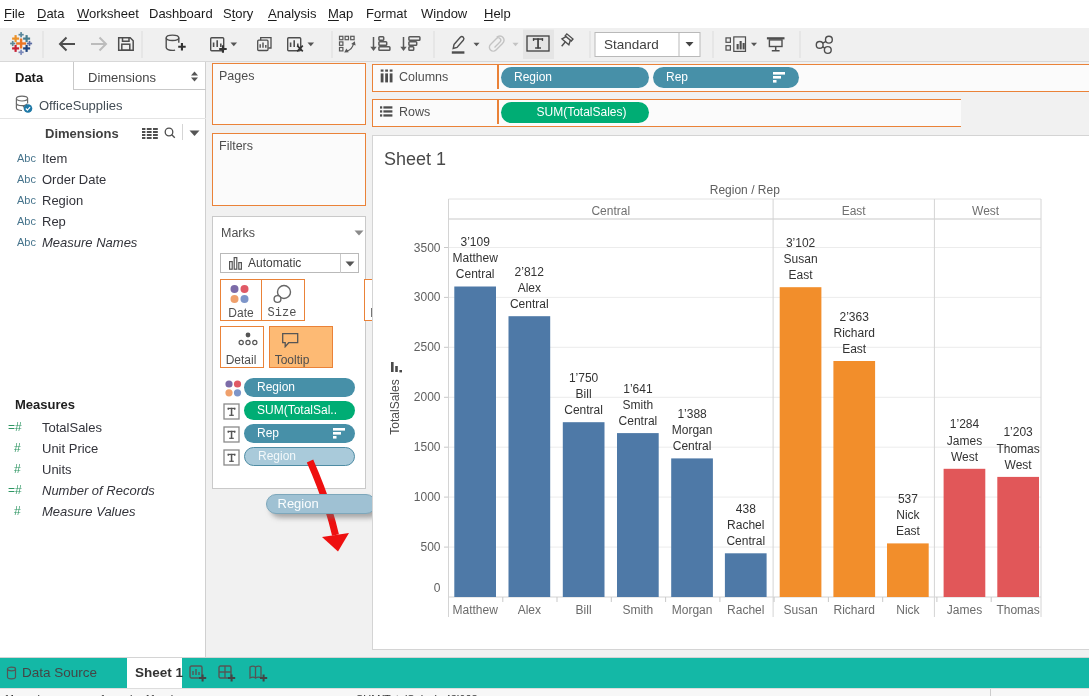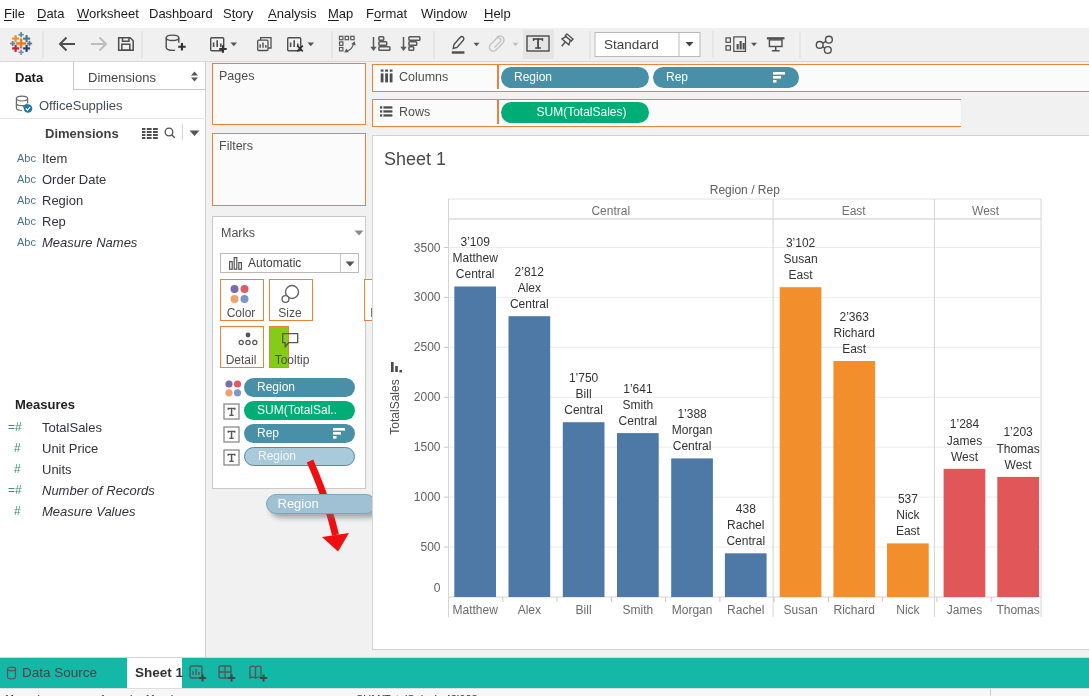--- a/index.html
+++ b/index.html
@@ -310,23 +310,23 @@
           </svg>
     </div>
 
     <div class="abs" style="left:7px;top:62px;width:44px;height:42px;border:1.5px solid #ea8238;background:#fff;">
       <svg class="abs" style="left:8px;top:4px" width="22" height="21">
         <circle cx="5.5" cy="5" r="4" fill="#7c6ba8"></circle>
             <circle cx="15.5" cy="5" r="4" fill="#e05a66"></circle>
         <circle cx="5.5" cy="15" r="4" fill="#efa06c"></circle>
             <circle cx="15.5" cy="15" r="4" fill="#7d95c9"></circle>
       </svg>
-      <div class="abs" style="left:0;top:26px;width:40px;text-align:center;font-size:12px;color:#4f4f4f;">Color</div>
-    </div>
-    <div class="abs" style="left:56px;top:62px;width:44px;height:42px;border:1.5px solid #ea8238;background:#fff;">
+      <div class="abs" style="left:0;top:26px;width:40px;text-align:center;font-size:12px;color:#4f4f4f;">Date</div>
+    </div>
+    <div class="abs" style="left:48px;top:62px;width:44px;height:42px;border:1.5px solid #ea8238;background:#fff;font-family:Liberation Mono, monospace;">
       <svg class="abs" style="left:11px;top:4px" width="20" height="20">
             <circle cx="11" cy="8" r="6.5" stroke="#666" stroke-width="1.4" fill="none"></circle>
             <circle cx="4.5" cy="15" r="3.4" stroke="#666" stroke-width="1.4" fill="#fff"></circle>
           </svg>
       <div class="abs" style="left:0;top:26px;width:40px;text-align:center;font-size:12px;color:#4f4f4f;">Size</div>
     </div>
     <div class="abs" style="left:105px;top:62px;width:44px;height:42px;border:1.5px solid #ea8238;background:#fff;margin-left:46px;">
       <svg class="abs" style="left:13px;top:5px" width="16" height="16">
             <rect x="0.7" y="0.7" width="13" height="13" stroke="#555" stroke-width="1.4" fill="none"></rect>
             <g fill="#555">
@@ -340,21 +340,21 @@
 
     <div class="abs" style="left:7px;top:109px;width:44px;height:42px;border:1.5px solid #ea8238;background:#fff;">
       <svg class="abs" style="left:17px;top:5px" width="21" height="14">
             <circle cx="10" cy="3" r="2.4" fill="#555"></circle>
             <circle cx="3.2" cy="10.5" r="2.1" stroke="#555" stroke-width="1.2" fill="none"></circle>
             <circle cx="10" cy="10.5" r="2.1" stroke="#555" stroke-width="1.2" fill="none"></circle>
             <circle cx="16.8" cy="10.5" r="2.1" stroke="#555" stroke-width="1.2" fill="none"></circle>
           </svg>
       <div class="abs" style="left:0;top:26px;width:40px;text-align:center;font-size:12px;color:#4f4f4f;">Detail</div>
     </div>
-    <div class="abs" style="left:56px;top:109px;width:20px;height:42px;border:1.5px solid #ea8238;background:#84cc16;">
+    <div class="abs" style="left:56px;top:109px;width:64px;height:42px;border:1.5px solid #ea8238;background:#fdba74;">
       <svg class="abs" style="left:12px;top:6px" width="18" height="15">
             <path d="M0.7 0.7 h15 v9 h-9 l-3.5 4 v-4 h-2.5 z" stroke="#555" stroke-width="1.3" fill="none"></path>
           </svg>
       <div class="abs" style="left:-2px;top:26px;width:48px;text-align:center;font-size:12px;color:#4f4f4f;">Tooltip</div>
     </div>
 
     <svg class="abs" style="left:11px;top:162px" width="19" height="19">
       <circle cx="5" cy="5" r="3.6" fill="#7c6ba8"></circle>
           <circle cx="13.5" cy="5" r="3.6" fill="#e05a66"></circle>
       <circle cx="5" cy="13.8" r="3.6" fill="#efa06c"></circle>

